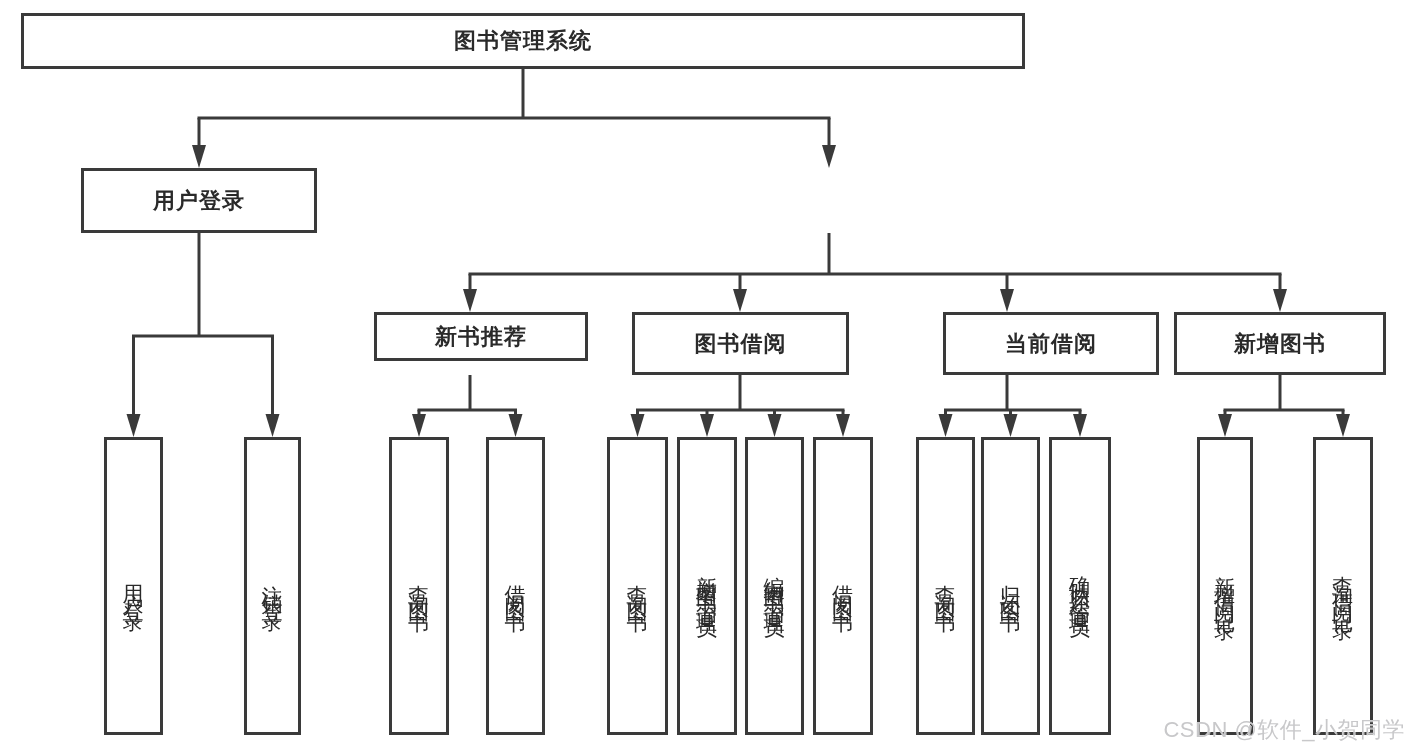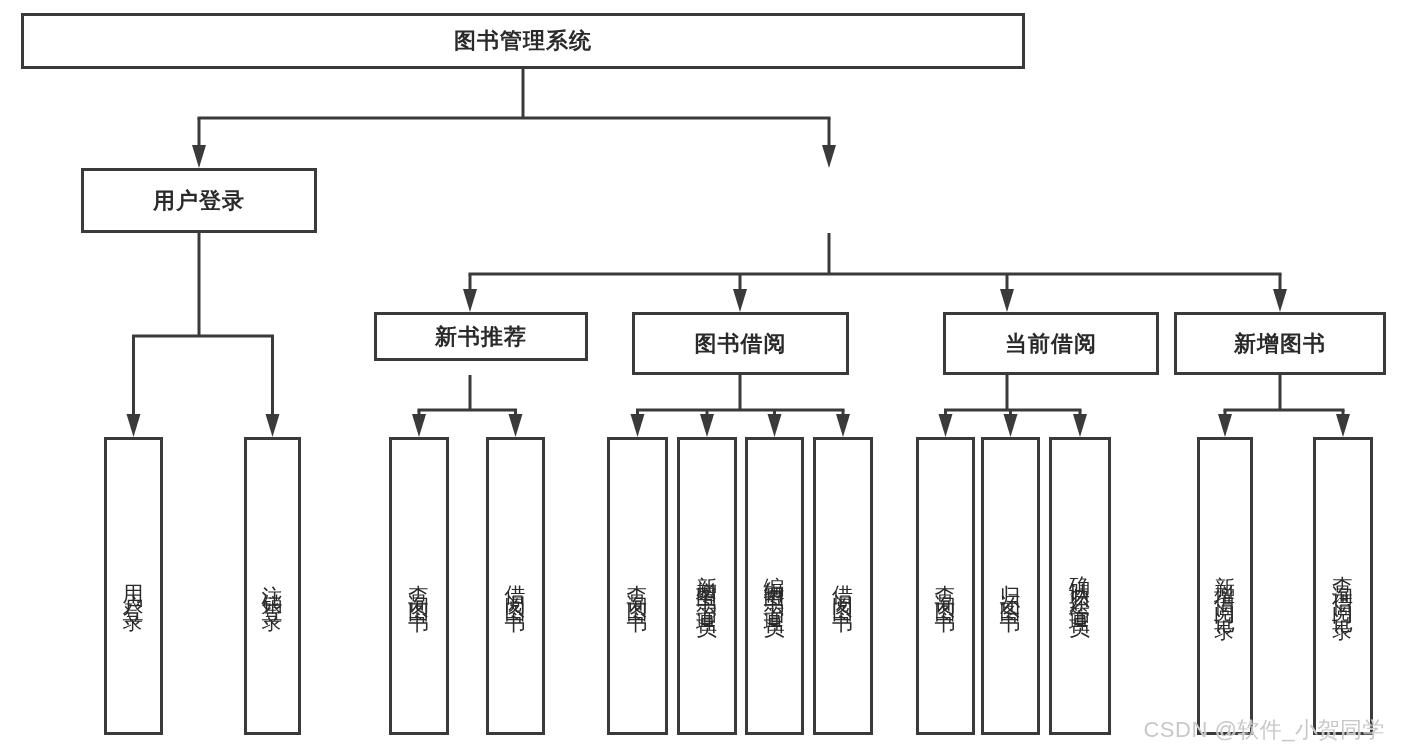--- a/index.html
+++ b/index.html
@@ -52,21 +52,21 @@
     text-orientation: mixed;
     font-size: 21px;
     letter-spacing: 9px;
     color: var(--ink);
     line-height: 1;
     white-space: nowrap;
   }
   .leaf.long > span { letter-spacing: 6px; }
   #watermark {
     position: absolute;
-    right: 20px;
+    right: 0;
     bottom: 2px;
     font-size: 22px;
     color: var(--wm);
     letter-spacing: 0.5px;
     z-index: 3;
     text-shadow: 1px 1px 0 rgba(255,255,255,0.6);
   }
 </style>
 </head>
 <body>

